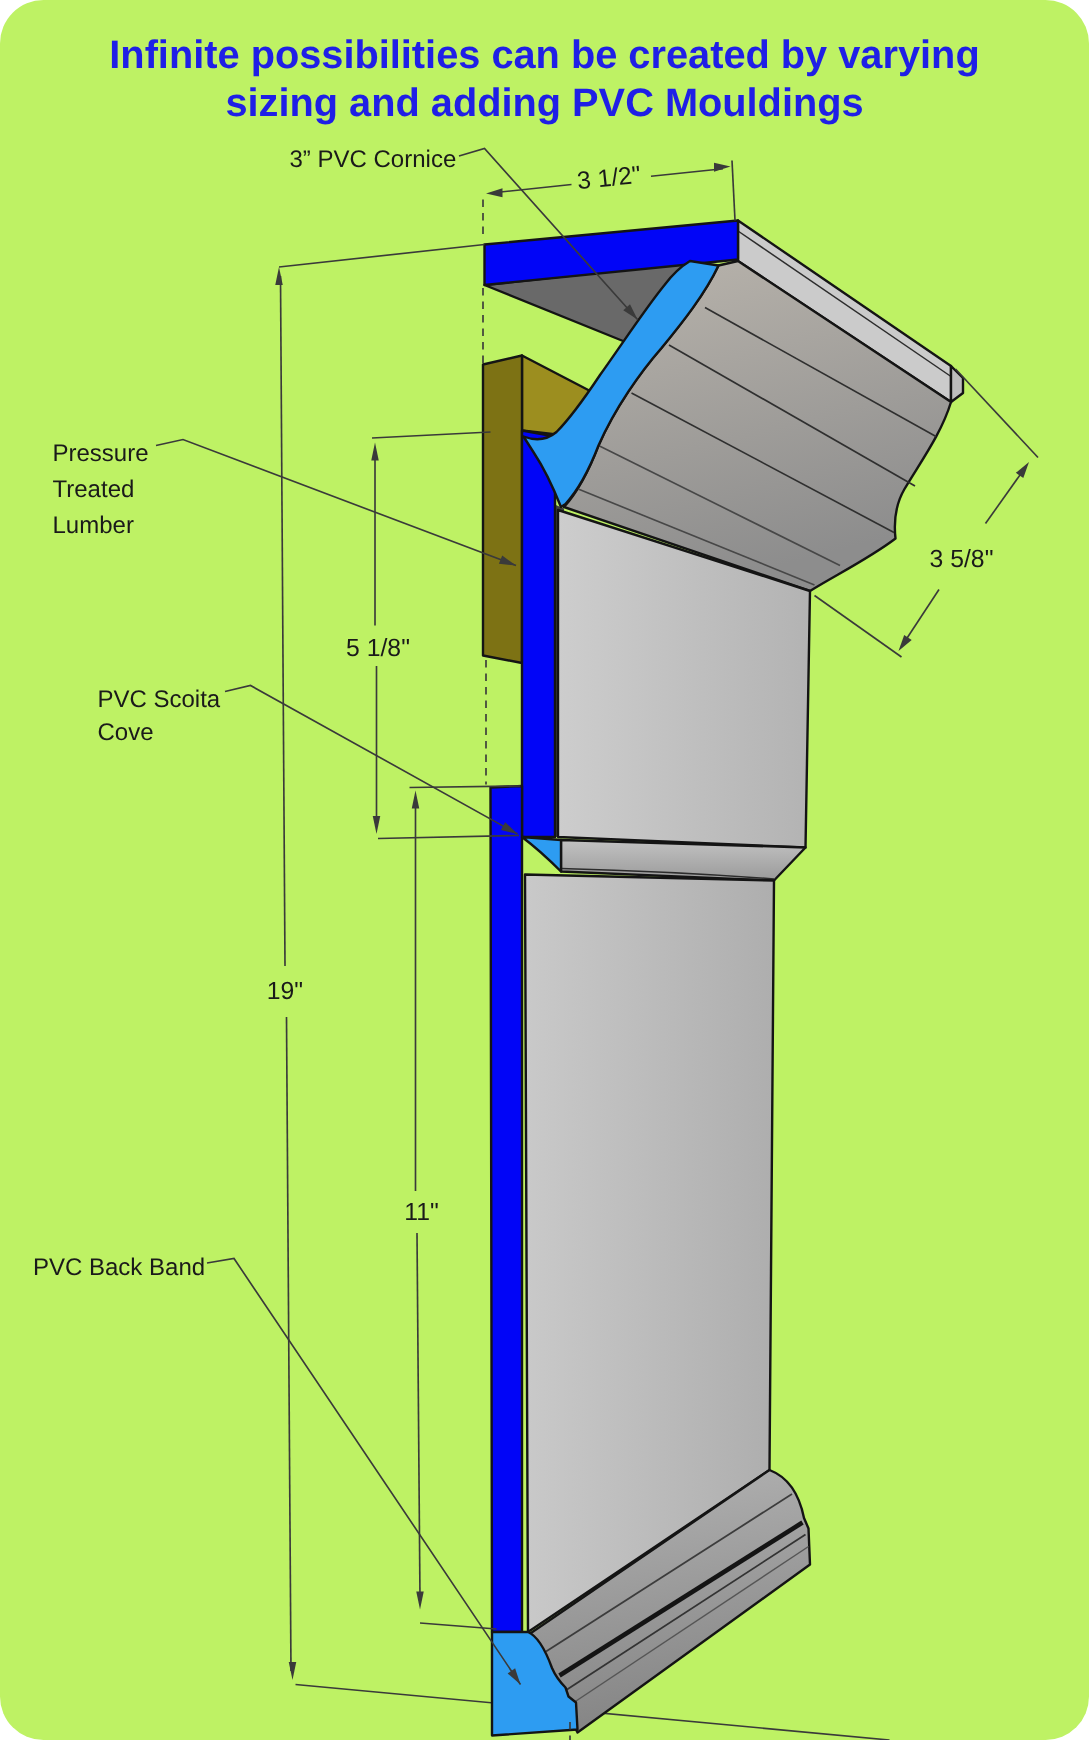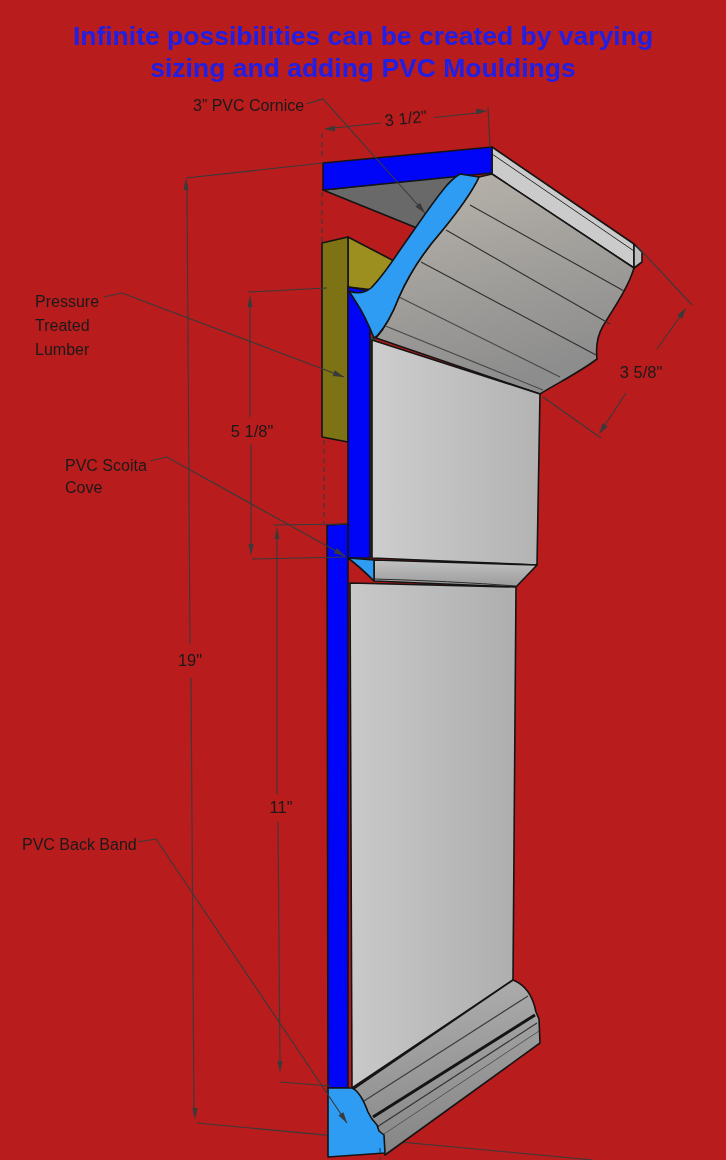--- a/index.html
+++ b/index.html
@@ -1,17 +1,17 @@
 <!DOCTYPE html>
 <html><head>
 <meta charset="utf-8">
 <style>
   html,body{margin:0;padding:0;background:#ffffff;}
-  .canvas{position:relative;width:726px;height:1160px;background:#b91c1c;overflow:hidden;
-          font-family:"Liberation Sans", sans-serif;}
+  .canvas{position:relative;width:726px;height:1160px;background:#bef264;overflow:hidden;
+          font-family:"Liberation Sans", sans-serif;border-radius:29px;}
   svg{position:absolute;left:0;top:0;}
   .title-line{font-weight:bold;font-size:26.5px;}
   .lbl{font-size:16px;fill:#1a1a1a;}
   .dim{font-size:16.5px;fill:#1a1a1a;}
   .edge{stroke:#141414;stroke-width:1.6;stroke-linejoin:round;}
   .thin{stroke:#2c2c2c;stroke-width:1;fill:none;}
   .ann{stroke:#3a3a3a;stroke-width:1.1;fill:none;}
   .dash{stroke:#3a3a3a;stroke-width:1.1;fill:none;stroke-dasharray:5 4;}
   .arr{fill:#3a3a3a;stroke:none;}
 </style>

